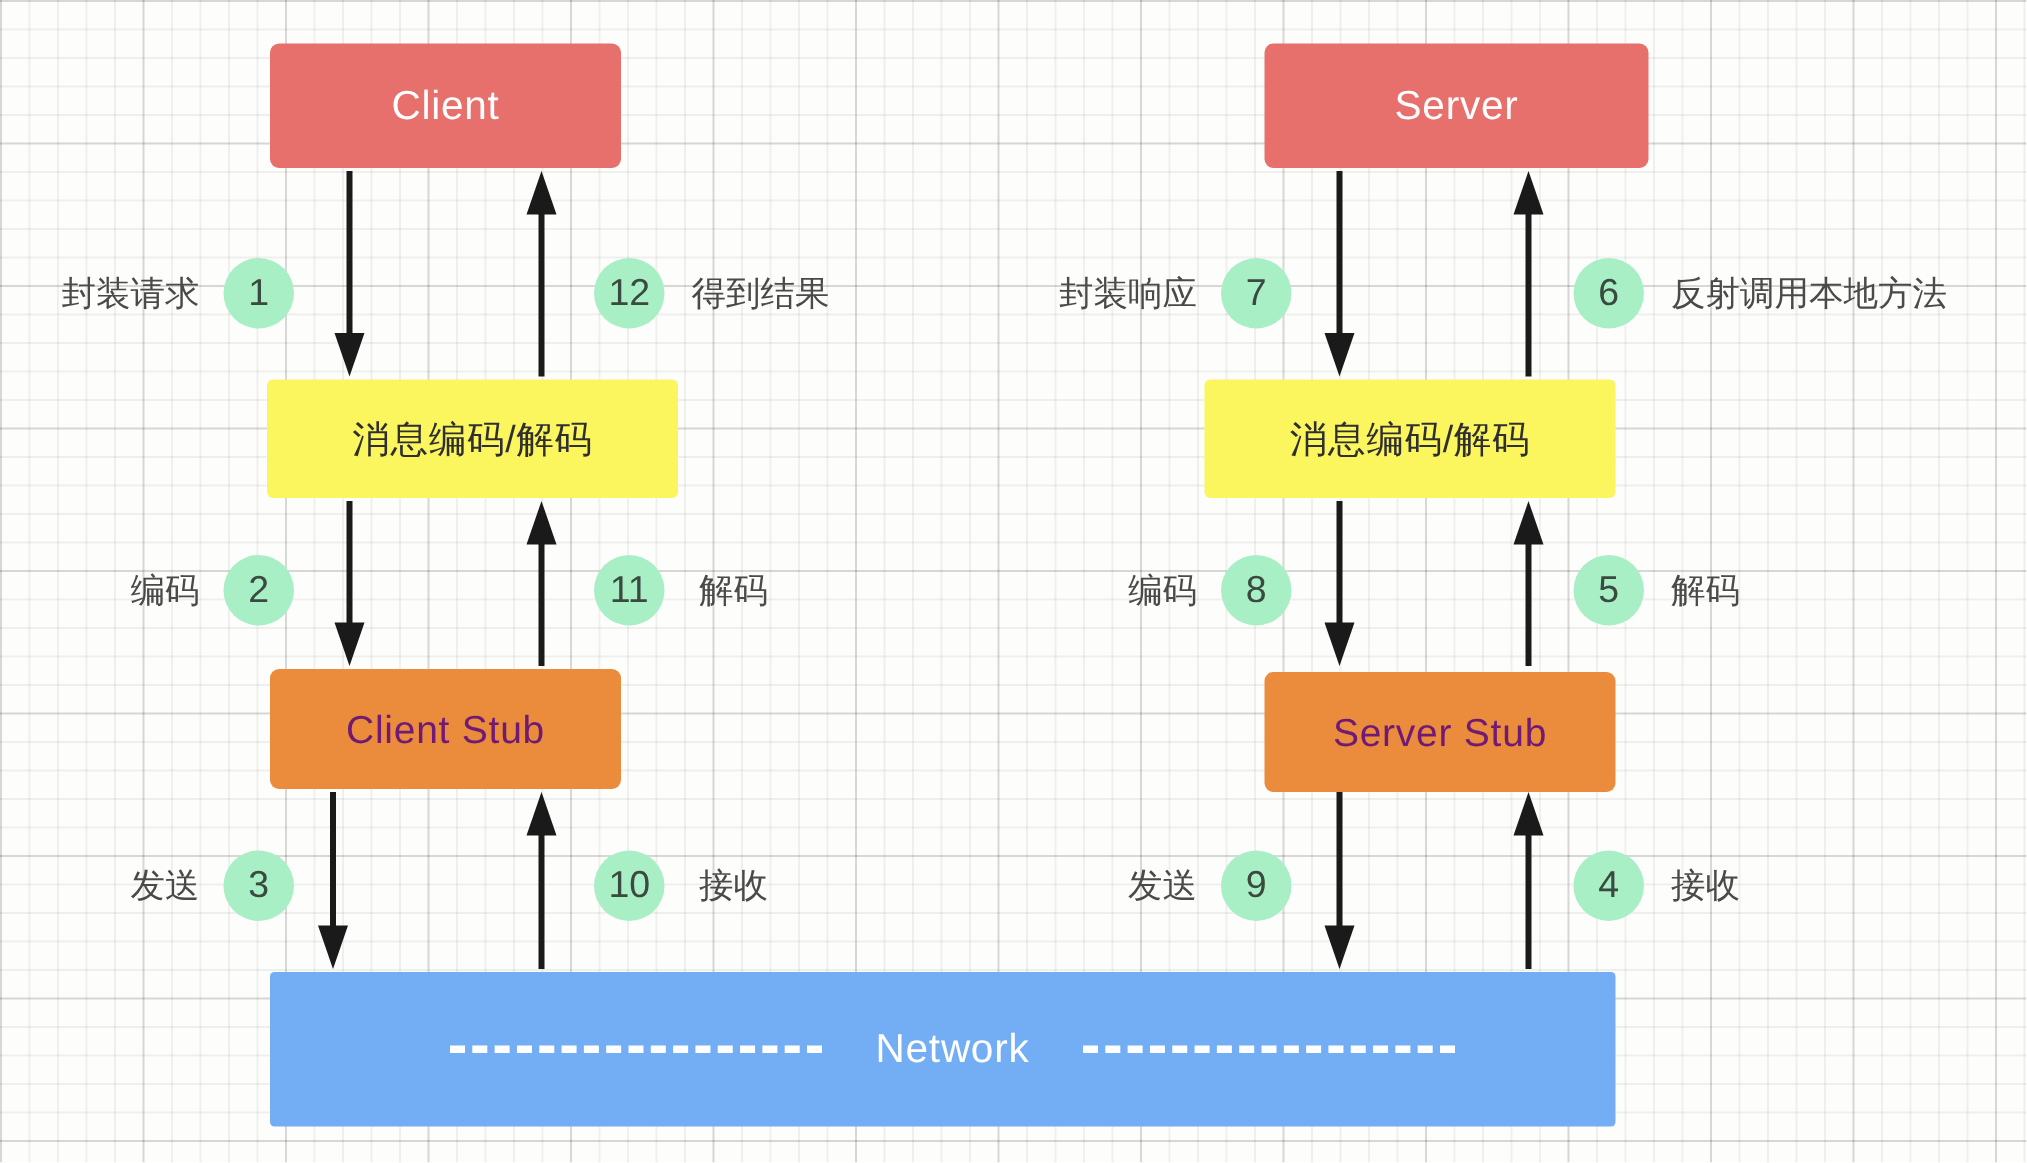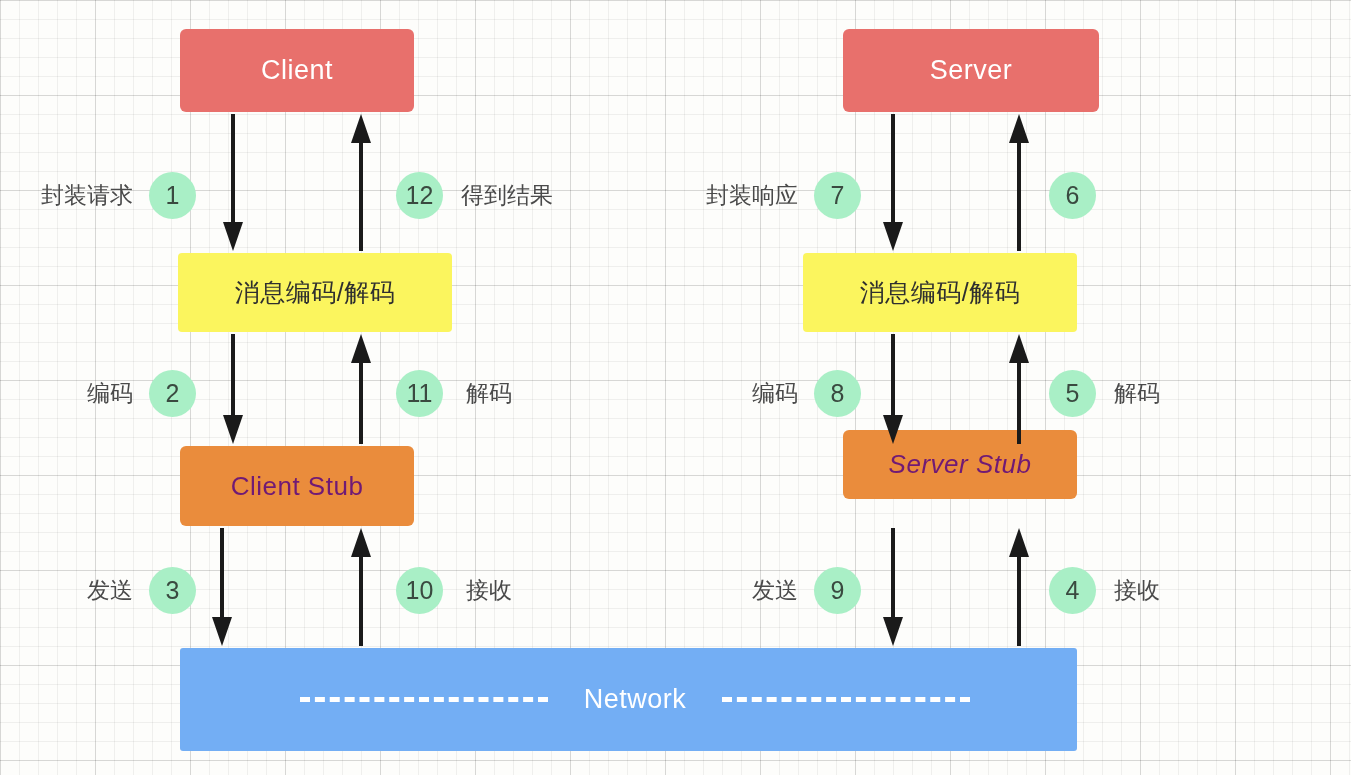--- a/index.html
+++ b/index.html
@@ -142,21 +142,21 @@
   </div>
 
   <div class="node endpoint" style="left:843px; top:29px; width:256px; height:83px;">
     <span>Server</span>
   </div>
 
   <div class="node codec" style="left:803px; top:253px; width:274px; height:79px;">
     <span>消息编码/解码</span>
   </div>
 
-  <div class="node stub" style="left:843px; top:430px; width:234px; height:69px;font-style:italic;">
+  <div class="node stub" style="left:843px; top:448px; width:234px; height:80px;">
     <span>Server Stub</span>
   </div>
 
   <div class="node network" style="left:180px; top:648px; width:897px; height:103px;">
     <div class="net-inner">
       <span class="net-dash"></span>
       <span class="net-label">Network</span>
       <span class="net-dash"></span>
     </div>
   </div>
@@ -240,20 +240,21 @@
   <div class="note r" style="left:133px; top:184px;">封装请求</div>
   <div class="step" style="left:149px; top:172px;">1</div>
 
   <div class="step" style="left:396px; top:172px;">12</div>
   <div class="note" style="left:461px; top:184px;">得到结果</div>
 
   <div class="note r" style="left:798px; top:184px;">封装响应</div>
   <div class="step" style="left:814px; top:172px;">7</div>
 
   <div class="step" style="left:1049px; top:172px;">6</div>
+  <div class="note" style="left:1114px; top:184px;">反射调用本地方法</div>
 
   <div class="note r" style="left:133px; top:382px;">编码</div>
   <div class="step" style="left:149px; top:370px;">2</div>
 
   <div class="step" style="left:396px; top:370px;">11</div>
   <div class="note" style="left:466px; top:382px;">解码</div>
 
   <div class="note r" style="left:798px; top:382px;">编码</div>
   <div class="step" style="left:814px; top:370px;">8</div>
 

